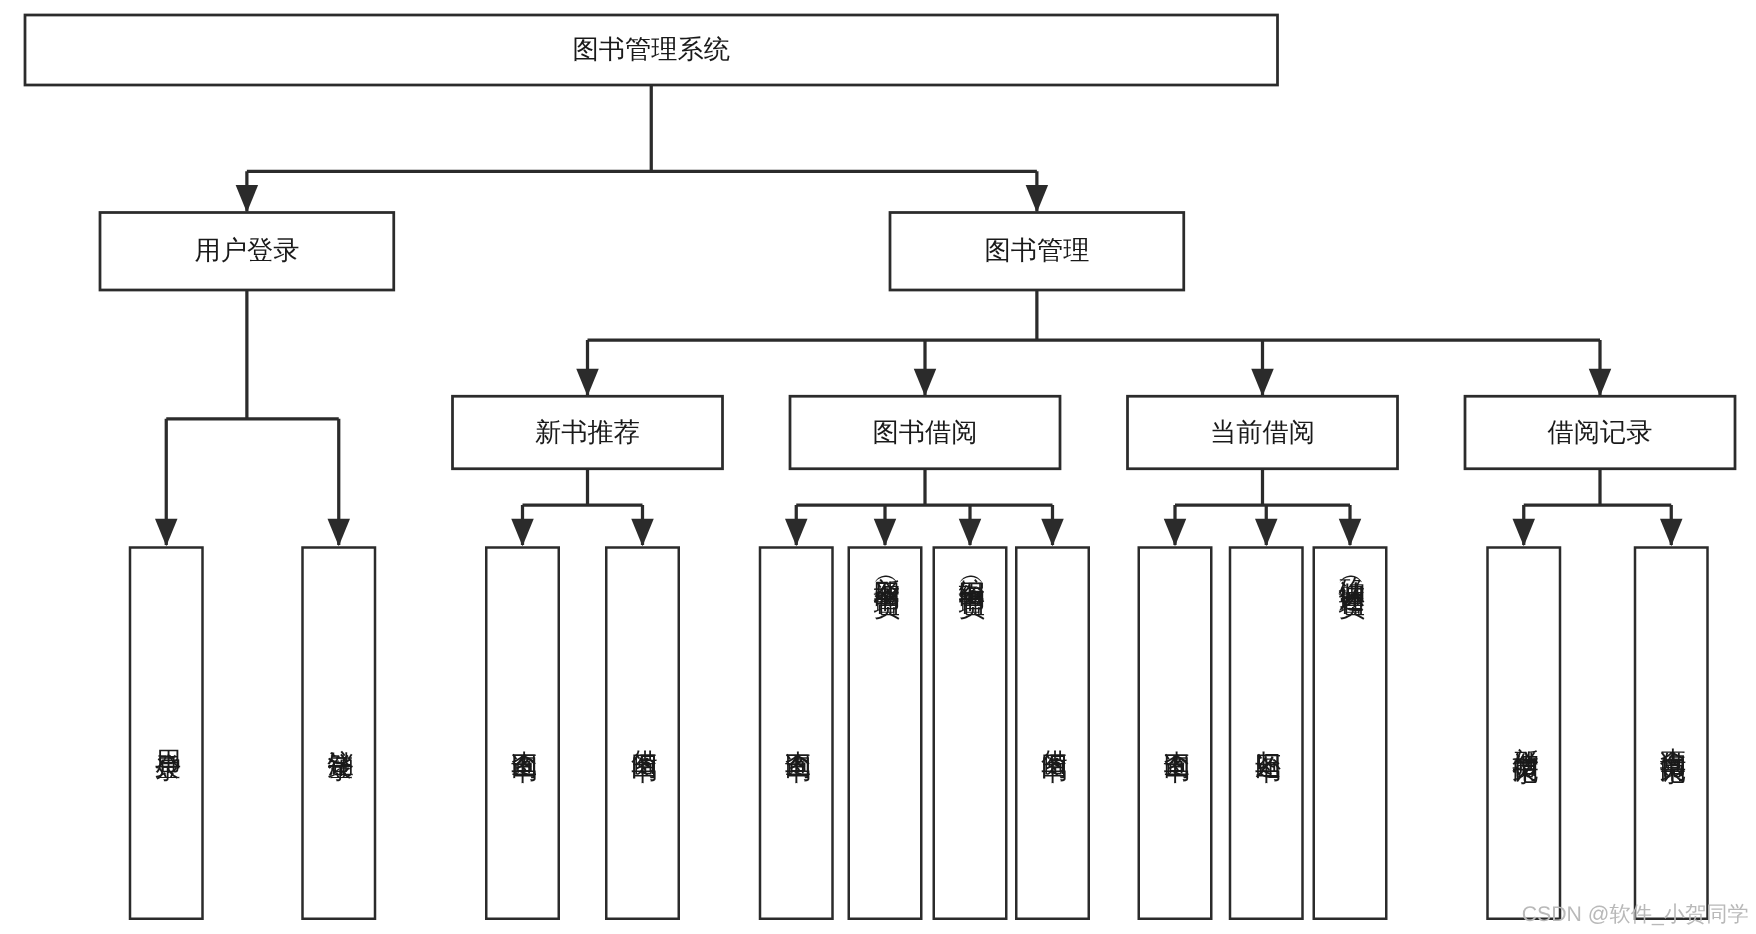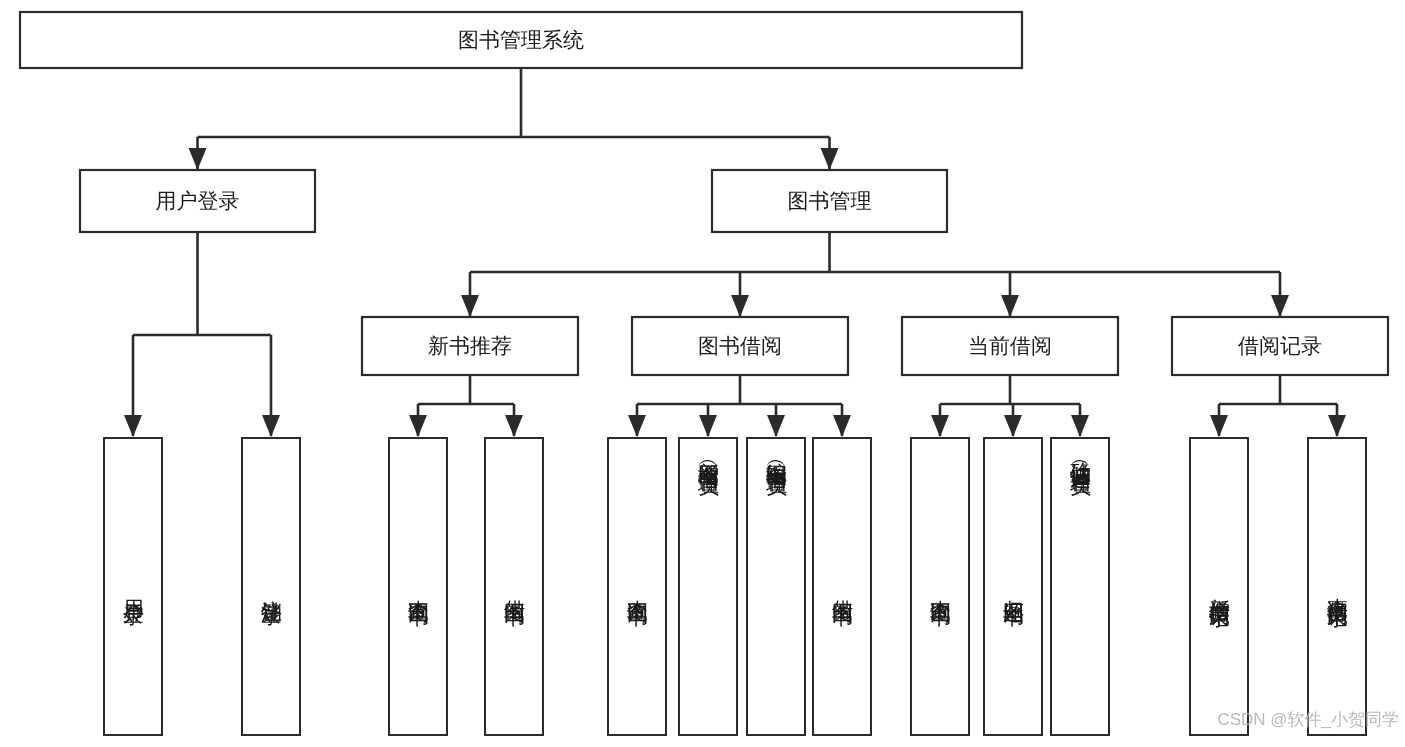--- a/index.html
+++ b/index.html
@@ -71,21 +71,21 @@
   .vnode.center .vnode-label {
     margin-top: auto;
     margin-bottom: auto;
   }
   .vnode.top .vnode-label {
     margin-top: 6px;
   }
   .watermark {
     position: absolute;
     right: 6px;
-    bottom: 16px;
+    bottom: 4px;
     font-family: "Liberation Sans", sans-serif;
     font-size: 17px;
     color: #b9b9b9;
     white-space: nowrap;
     user-select: none;
   }
 </style>
 </head>
 <body>
 

